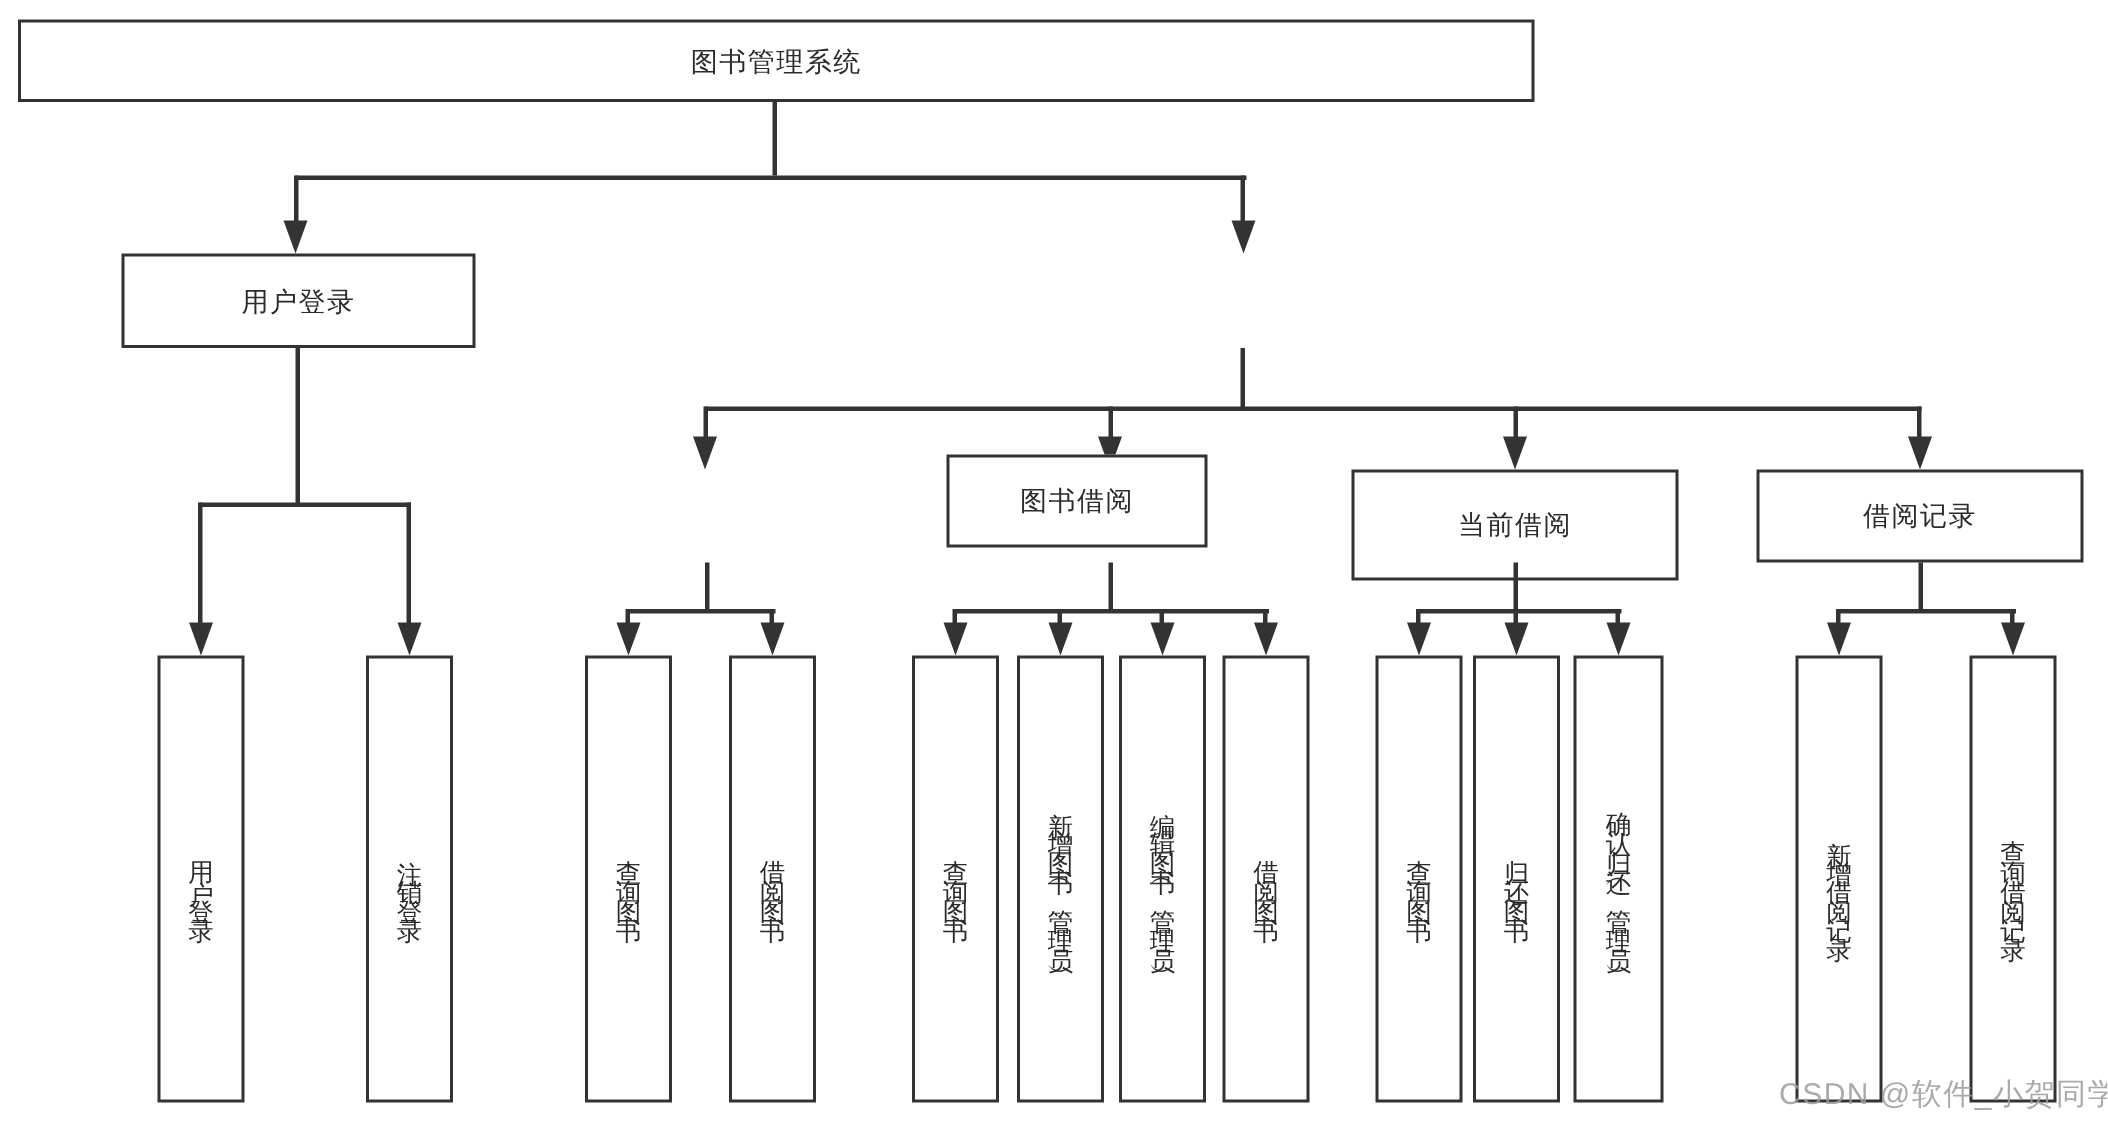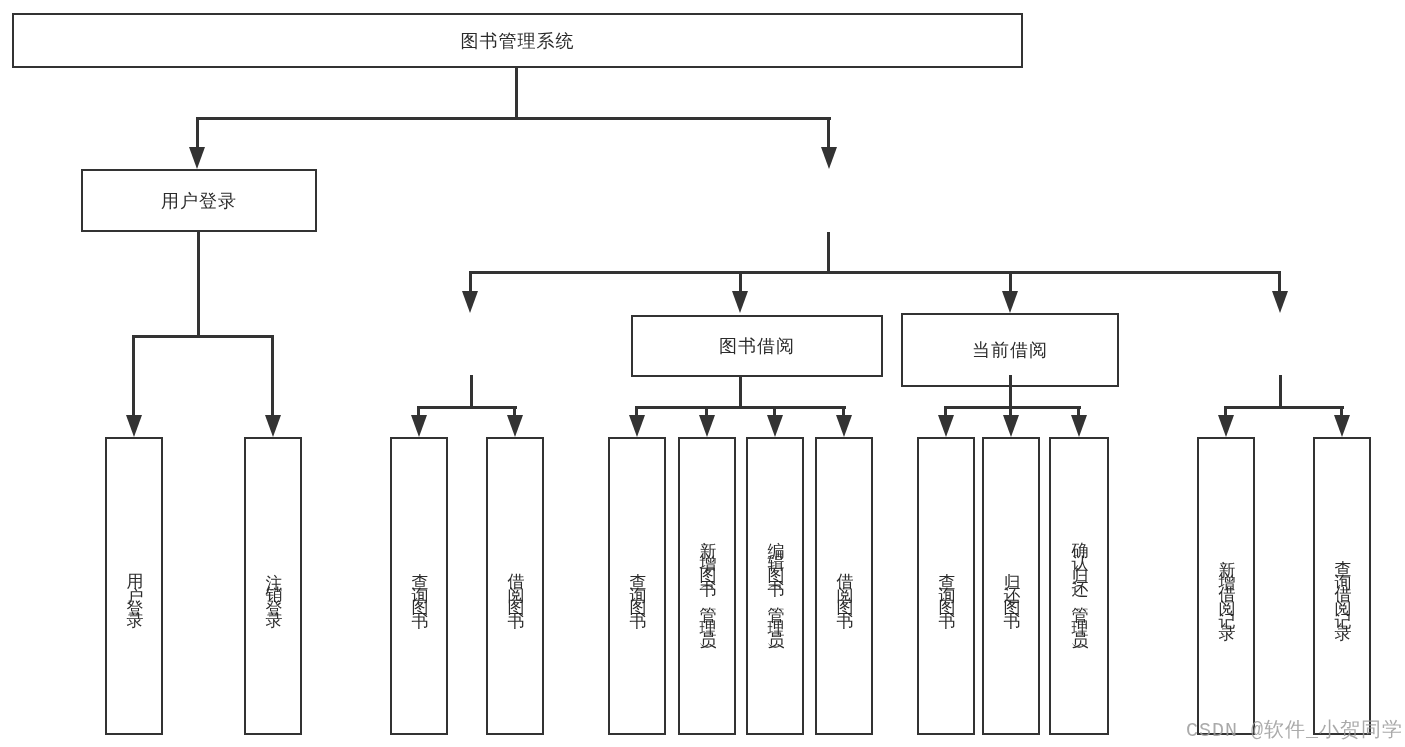--- a/index.html
+++ b/index.html
@@ -1,18 +1,18 @@
 <!DOCTYPE html>
 <html style="--line: #333333; --text: #2b2b2b; --bg: #ffffff; --wm: #9c9c9c;"><head>
 <meta charset="utf-8">
 <style>
   html,body{margin:0;padding:0;background:#fff;}
   .canvas{
     position:relative;width:1405px;height:747px;background:var(--bg,#fff);
-    font-family:Liberation Mono, monospace;overflow:hidden;
+    font-family:Liberation Sans, sans-serif;overflow:hidden;
   }
   .box{
     position:absolute;box-sizing:border-box;border:2.5px solid var(--line,#333);
     background:#fff;display:flex;align-items:center;justify-content:center;
     color:var(--text,#2b2b2b);
   }
   .box.h{font-size:18px;letter-spacing:1px;}
   .box.v .vtext{
     writing-mode:vertical-rl;text-orientation:mixed;
     font-size:17px;letter-spacing:13px;line-height:1;color:var(--text,#2b2b2b);
@@ -62,25 +62,28 @@
   <div class="hline" style="left:470px;top:271px;width:811px"></div>
   <div class="vline" style="left:469px;top:271px;height:22px"></div>
   <div class="arrow" style="left:462px;top:291px"></div>
   <div class="vline" style="left:739px;top:271px;height:22px"></div>
   <div class="arrow" style="left:732px;top:291px"></div>
   <div class="vline" style="left:1009px;top:271px;height:22px"></div>
   <div class="arrow" style="left:1002px;top:291px"></div>
   <div class="vline" style="left:1278px;top:271px;height:22px"></div>
   <div class="arrow" style="left:1272px;top:291px"></div>
 
-  <div class="box h" style="left:631px;top:315px;width:252px;height:62px">
+  <div class="box h" style="left:631px;top:303px;width:174px;height:62px">
     <span>图书借阅</span>
   </div>
   <div class="box h" style="left:901px;top:313px;width:218px;height:74px">
     <span>当前借阅</span>
+  </div>
+  <div class="box h" style="left:1171px;top:313px;width:218px;height:62px">
+    <span>借阅记录</span>
   </div>
 
   <div class="vline" style="left:470px;top:375px;height:33px"></div>
   <div class="hline" style="left:418px;top:406px;width:99px"></div>
   <div class="vline" style="left:417px;top:406px;height:11px"></div>
   <div class="arrow" style="left:411px;top:415px"></div>
   <div class="vline" style="left:513px;top:406px;height:11px"></div>
   <div class="arrow" style="left:507px;top:415px"></div>
 
   <div class="vline" style="left:739px;top:375px;height:33px"></div>

